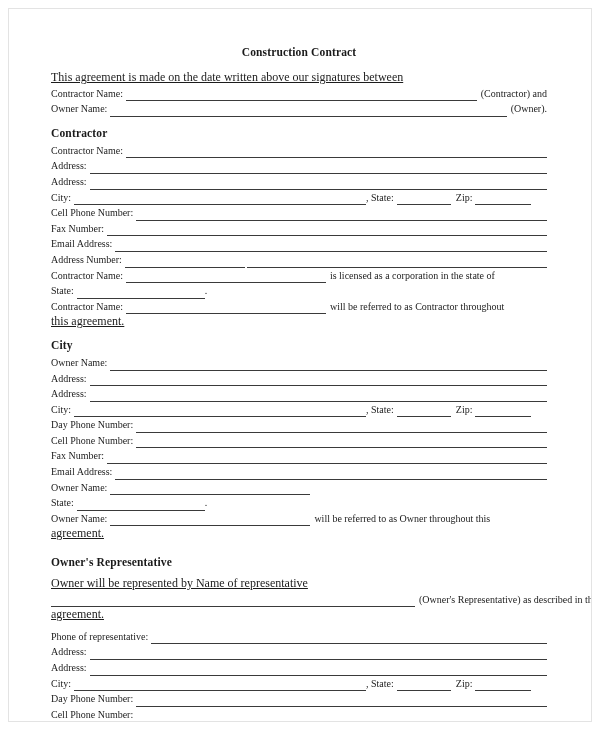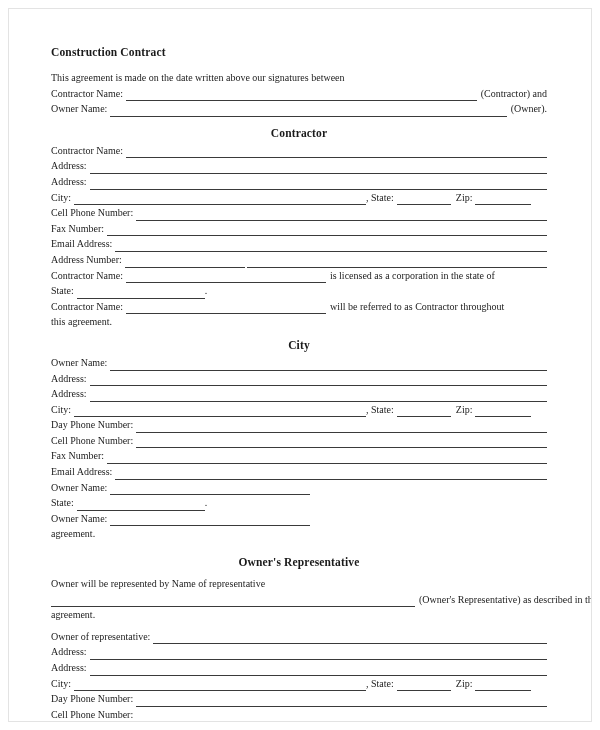--- a/index.html
+++ b/index.html
@@ -27,44 +27,45 @@
   }
 
   #sheet {
     position: absolute;
     left: 42px;
     top: 36px;
     width: 496px;
   }
 
   .doc-title {
+    text-align: center;
     font-weight: bold;
     font-size: 11.5px;
     color: #1a1a1a;
     letter-spacing: 0.15px;
     margin: 0 0 10px 0;
     line-height: 15px;
   }
 
   .section-head {
-    text-align: center;
     font-weight: bold;
     font-size: 11.5px;
     color: #1a1a1a;
     letter-spacing: 0.15px;
     margin: 8px 0 2px 0;
     line-height: 16px;
   }
   .section-head.tight { margin-top: 7px; }
   .section-head.rep   { margin-top: 12px; margin-bottom: 6px; }
 
   .para {
-    font-size: 10px;
+    font-size: 12px;
     color: #1c1c1c;
     line-height: 15.6px;
+    text-decoration: underline;
   }
 
   .gap-sm { height: 6px; }
 
   .row {
     display: flex;
     align-items: flex-end;
     font-size: 10px;
     color: #1c1c1c;
     line-height: 15.6px;
@@ -216,37 +217,38 @@
     </div>
     <div class="row">
       <span class="lbl">State:</span>
       <span class="rule seg w-state-dot"></span>
       <span class="tail" style="margin-left:0">.</span>
     </div>
 
     <div class="row">
       <span class="lbl">Owner Name:</span>
       <span class="rule seg w-name-mid"></span>
+      <span class="tail">will be referred to as Owner throughout this</span>
     </div>
     <div class="para">agreement.</div>
 
     <div class="section-head rep">Owner's Representative</div>
 
     <div class="para">Owner will be represented by Name of representative</div>
     <div class="row">
       <span class="rule seg w-rep-a" style="margin-left:0"></span>
       <span class="rule seg w-rep-b" style="margin-left:0"></span>
       <span class="tail">(Owner's Representative) as described in this</span>
     </div>
     <div class="para">agreement.</div>
 
     <div class="gap-sm"></div>
 
     <div class="row">
-      <span class="lbl">Owner of representative:</span>
+      <span class="lbl">Phone of representative:</span>
       <span class="rule"></span>
     </div>
     <div class="row">
       <span class="lbl">Address:</span>
       <span class="rule"></span>
     </div>
     <div class="row">
       <span class="lbl">Address:</span>
       <span class="rule"></span>
     </div>

